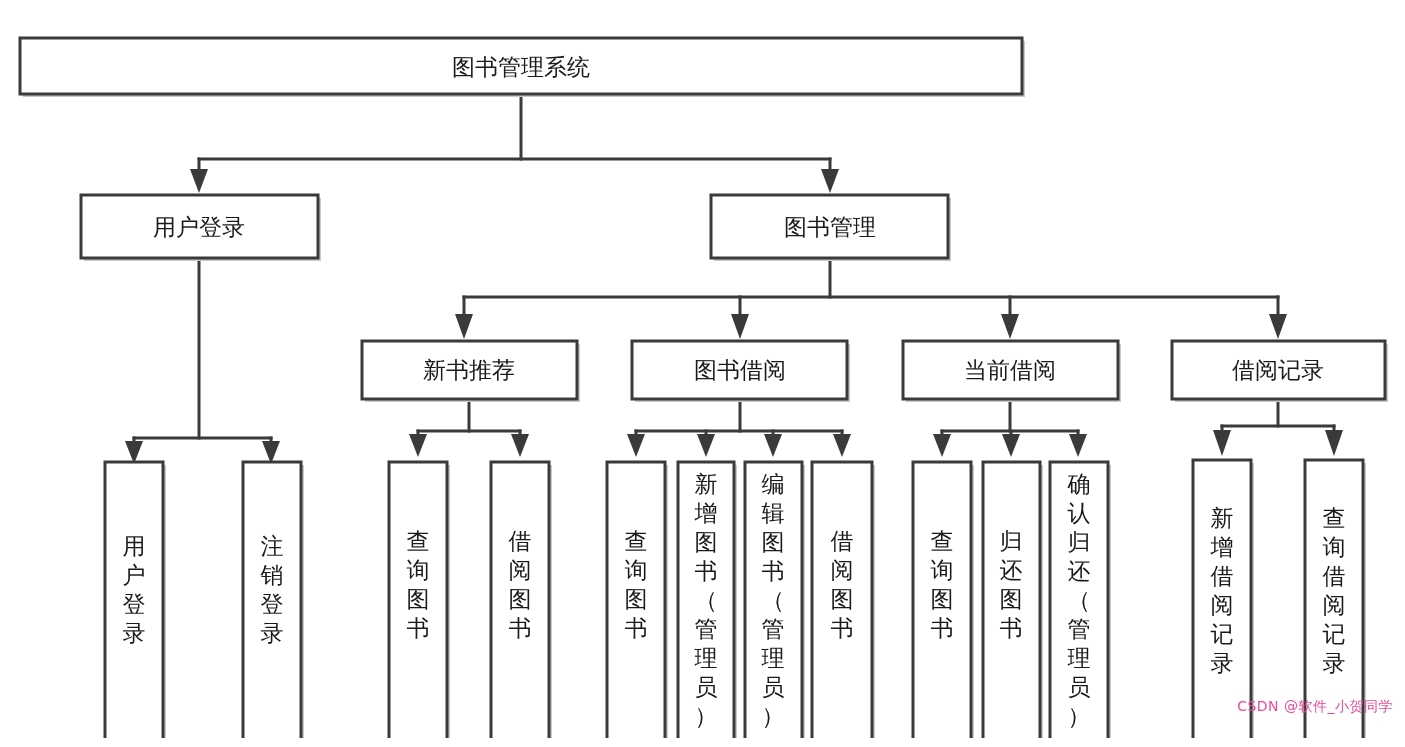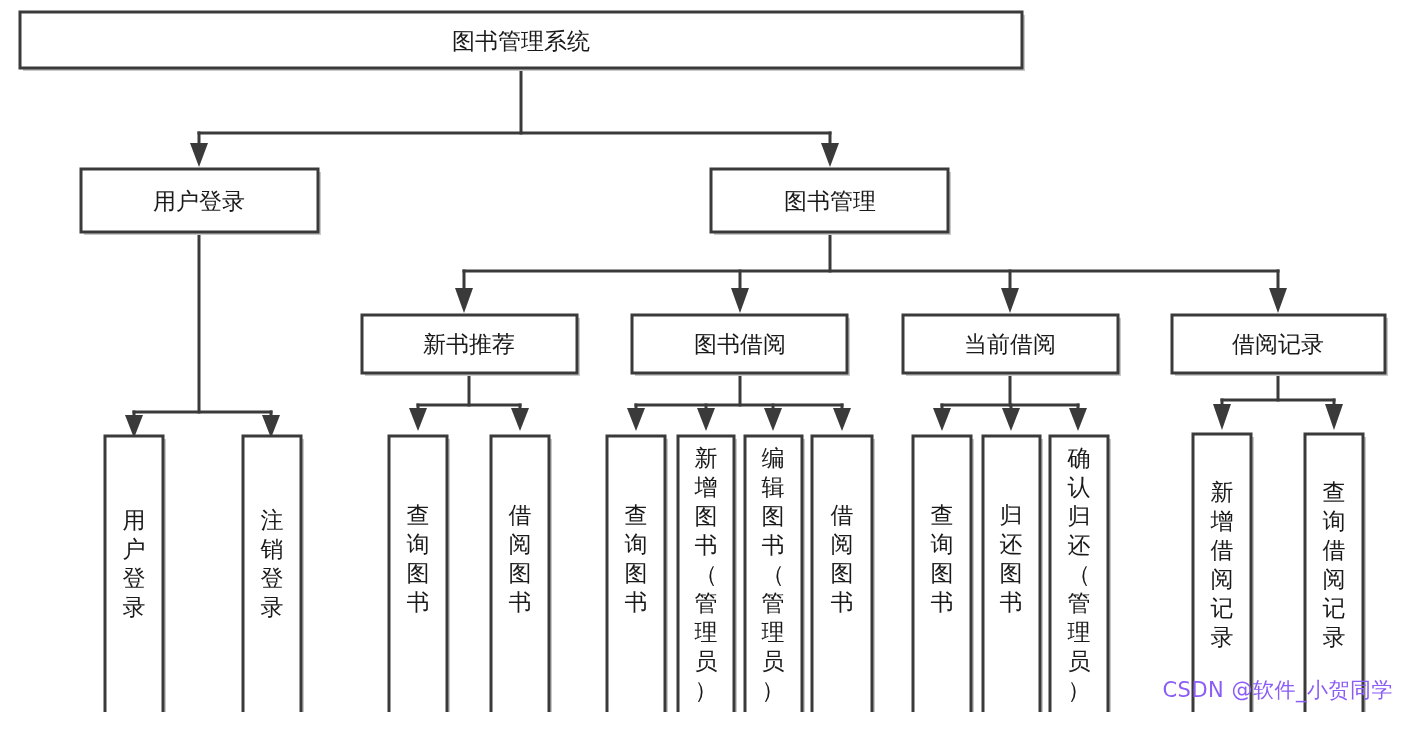--- a/index.html
+++ b/index.html
@@ -7,20 +7,21 @@
     padding: 0;
     background: #ffffff;
   }
   #page {
     position: relative;
     width: 1405px;
     height: 712px;
     background: #ffffff;
     font-family: "DejaVu Sans", "Liberation Sans", sans-serif;
     overflow: hidden;
+    margin-top: 26px;
   }
   #diagram-svg {
     position: absolute;
     left: 0;
     top: 0;
     width: 1405px;
     height: 747px;
   }
   .node-box {
     fill: #ffffff;
@@ -50,24 +51,24 @@
   }
   .node-label-v {
     font-family: "DejaVu Sans", "Liberation Sans", sans-serif;
     font-size: 23px;
     fill: #1a1a1a;
     text-anchor: middle;
   }
   .watermark-text {
     position: absolute;
     right: 12px;
-    bottom: 8px;
-    font-family: "DejaVu Sans", "Liberation Sans", sans-serif;
-    font-size: 21px;
-    color: #8b5cf6;
+    bottom: 22px;
+    font-family: "DejaVu Sans", "Liberation Sans", sans-serif;
+    font-size: 14px;
+    color: #ec4899;
     white-space: nowrap;
     letter-spacing: 0.5px;
     pointer-events: none;
   }
 </style>
 </head>
 <body>
 
 <div id="page">
 

